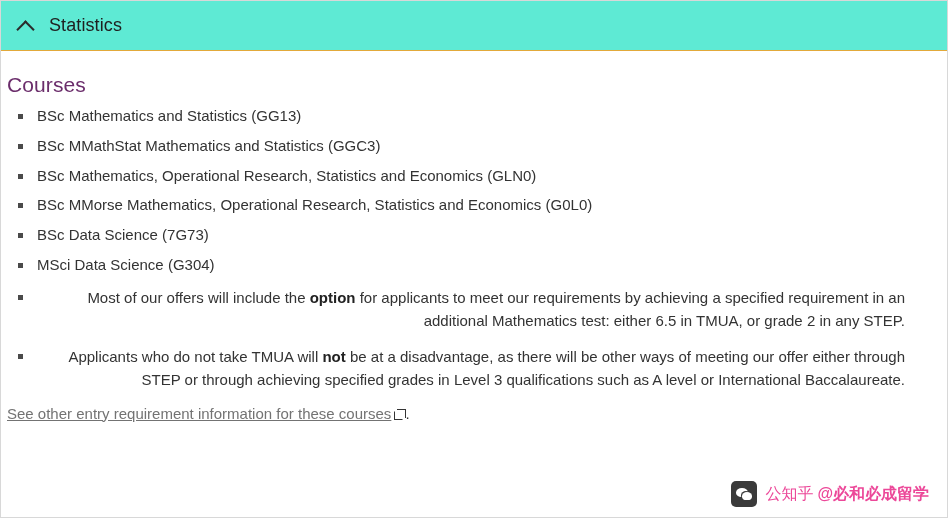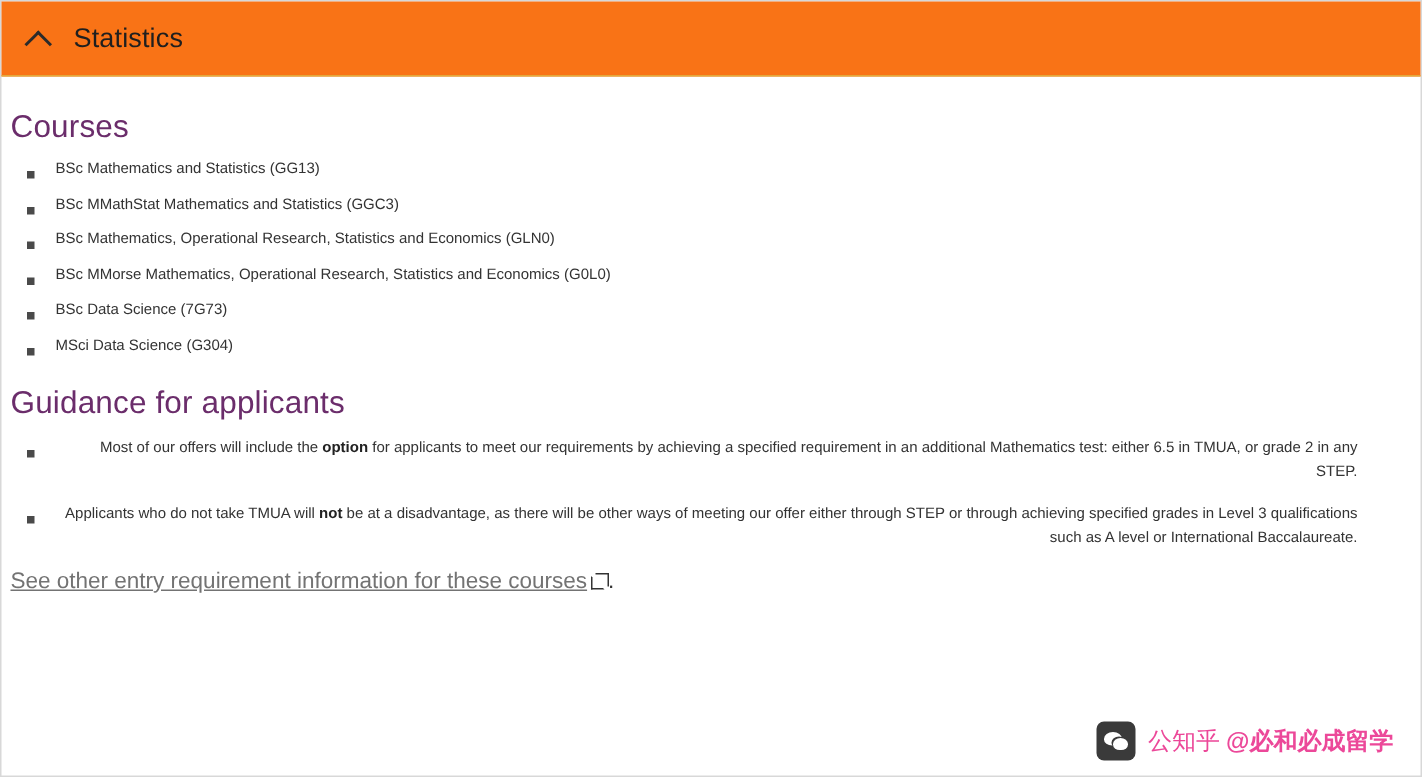--- a/index.html
+++ b/index.html
@@ -20,21 +20,21 @@
     height: 518px;
     box-sizing: border-box;
     border: 1px solid #d8d8d8;
     background: #ffffff;
   }
   
   .accordion-header {
     display: flex;
     align-items: center;
     height: 50px;
-    background: #f97316;
+    background: #5eead4;
     border-bottom: 1px solid #e2a93a;
     padding: 0 14px;
     box-sizing: border-box;
   }
   .chevron-icon {
     width: 24px;
     height: 24px;
     display: inline-block;
     position: relative;
     flex: 0 0 auto;
@@ -73,21 +73,21 @@
   }
   ul.bullet-list {
     list-style: none;
     margin: 0;
     padding: 0;
   }
   ul.bullet-list li {
     position: relative;
     padding-left: 30px;
     margin-bottom: 11px;
-    font-size: 10px;
+    font-size: 15px;
     line-height: 1.25;
     color: #333333;
   }
   ul.bullet-list li::before {
     content: "";
     position: absolute;
     left: 11px;
     top: 7px;
     width: 5px;
     height: 5px;
@@ -210,21 +210,20 @@
 
     <ul class="bullet-list">
       <li>BSc Mathematics and Statistics (GG13)</li>
       <li>BSc MMathStat Mathematics and Statistics (GGC3)</li>
       <li>BSc Mathematics, Operational Research, Statistics and Economics (GLN0)</li>
       <li>BSc MMorse Mathematics, Operational Research, Statistics and Economics (G0L0)</li>
       <li>BSc Data Science (7G73)</li>
       <li>MSci Data Science (G304)</li>
     </ul>
 
-    <h2 class="section-heading second">Guidance for applicants</h2>
 
     <ul class="bullet-list guidance-list">
       <li>
         <span>Most of our offers will include the </span><strong>option</strong><span> for applicants to meet our requirements by achieving a specified requirement in an additional Mathematics test: either 6.5 in TMUA, or grade 2 in any STEP.</span>
       </li>
       <li>
         <span>Applicants who do not take TMUA will </span><strong>not</strong><span> be at a disadvantage, as there will be other ways of meeting our offer either through STEP or through achieving specified grades in Level 3 qualifications such as A level or International Baccalaureate.</span>
       </li>
     </ul>
 

